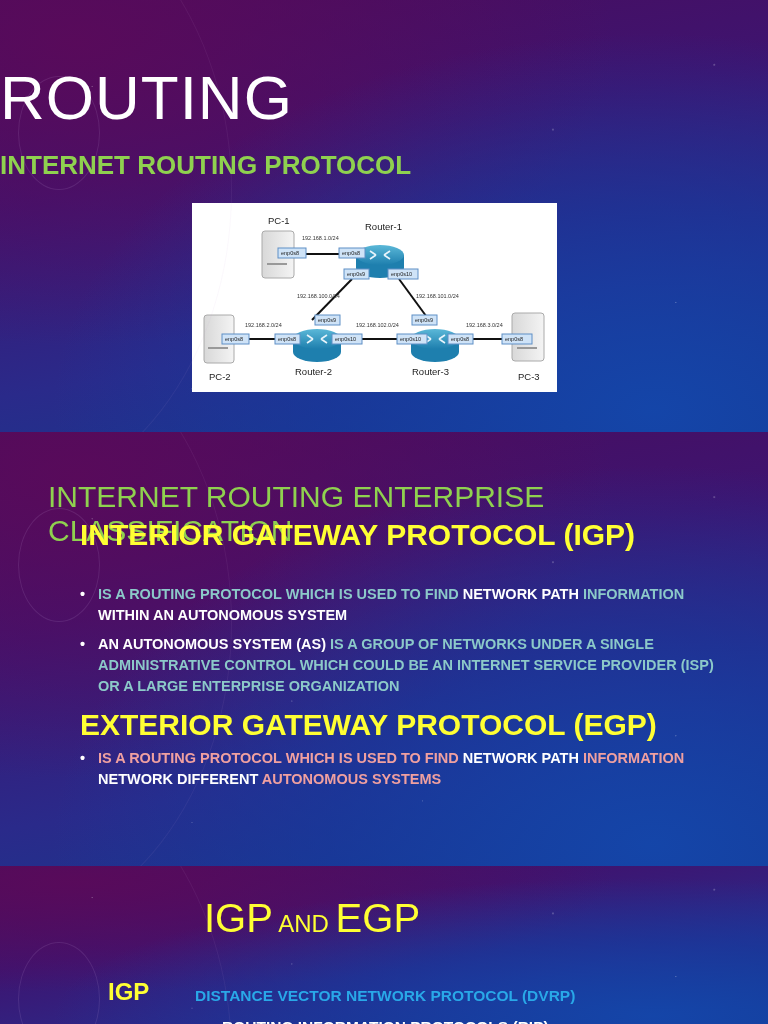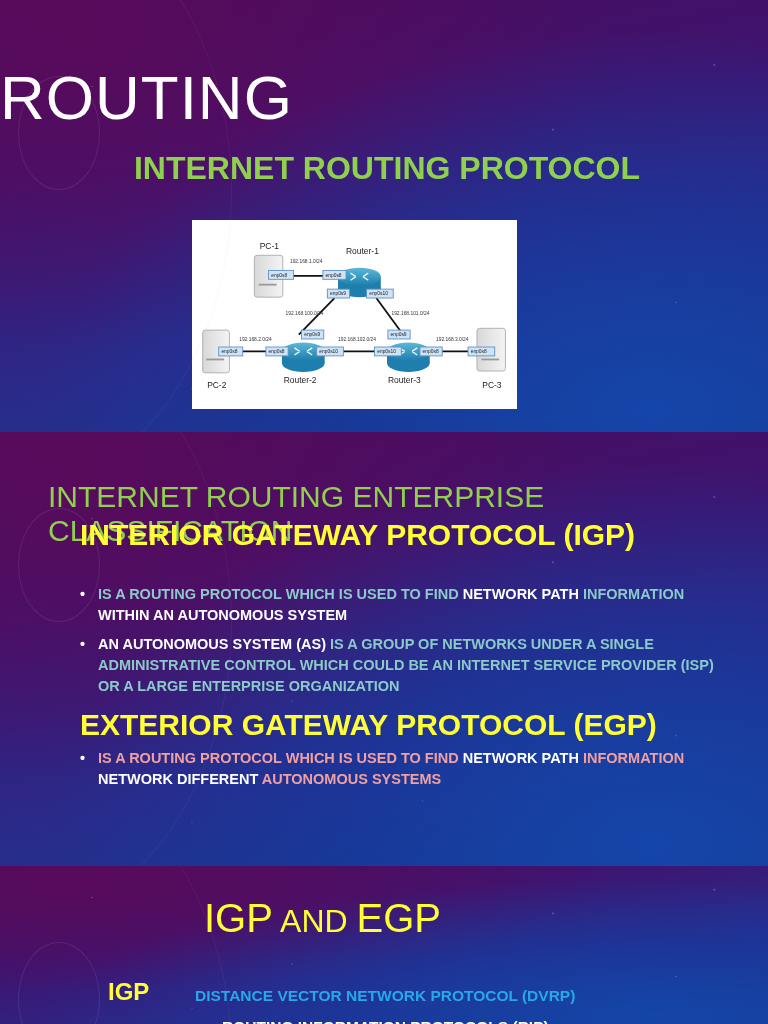--- a/index.html
+++ b/index.html
@@ -33,43 +33,43 @@
       radial-gradient(1.5px 1.5px at 93% 15%, rgba(255,255,255,0.3), transparent);
   }
 
   #slide-1 { top: 0; height: 432px; }
   #slide-2 { top: 432px; height: 434px; }
   #slide-3 { top: 866px; height: 158px; }
 
   
   .s1-title { position: absolute; top: 62px; left: 0; width: 768px; 
     color: #ffffff; font-size: 62px; font-weight: normal; letter-spacing: 1px; }
-  .s1-subtitle { position: absolute; top: 150px; left: 0; width: 734px; text-align: center;
-    color: #8fd14f; font-size: 32px; font-weight: bold; margin-left: 20px; }
-
-  .diagram { position: absolute; left: 192px; top: 220px; width: 325px; height: 189px; background: #ffffff; text-decoration: underline; }
+  .s1-subtitle { position: absolute; top: 150px; left: 0; width: 734px; text-align: left;
+    color: #8fd14f; font-size: 26px; font-weight: bold; }
+
+  .diagram { position: absolute; left: 192px; top: 203px; width: 365px; height: 189px; background: #ffffff; text-decoration: underline; }
   .diagram svg { width: 100%; height: 100%; display: block; }
 
   
   .s2-title { position: absolute; top: 48px; left: 48px; color: #8fd14f; font-size: 30px; font-weight: normal; }
   .s2-h { position: absolute; left: 80px; color: #ffff33; font-size: 30px; font-weight: bold; }
   .s2-igp-h { top: 86px; }
   .s2-egp-h { top: 276px; }
   .bullet { position: absolute; left: 80px; width: 640px; font-size: 14.5px; font-weight: bold; line-height: 21px; padding-left: 18px; }
   .bullet .dot { position: absolute; left: 0; top: 0; color: #ffffff; }
   .b1 { top: 152px; }
   .b2 { top: 202px; }
   .b3 { top: 316px; }
   .c-teal { color: #8cc9c9; }
   .c-white { color: #ffffff; text-align: center; }
   .c-pink { color: #f0a0a0; }
 
   
   .s3-title { position: absolute; top: 30px; left: 204px; color: #ffff33; font-size: 40px; font-weight: normal; }
-  .s3-title .small { font-size: 32px; }
+  .s3-title .small { font-size: 24px; }
   .s3-igp { position: absolute; top: 112px; left: 108px; color: #ffff33; font-size: 24px; font-weight: bold; }
   .s3-dvrp { position: absolute; top: 121px; left: 195px; color: #29a8e8; font-size: 15.5px; font-weight: bold; }
   .s3-rip { position: absolute; top: 152px; left: 222px; color: #ffffff; font-size: 15.5px; font-weight: bold; }
 </style>
 </head>
 <body>
 
 <section id="slide-1" class="slide">
   <div class="stars"></div>
   <h1 class="s1-title">ROUTING</h1>

